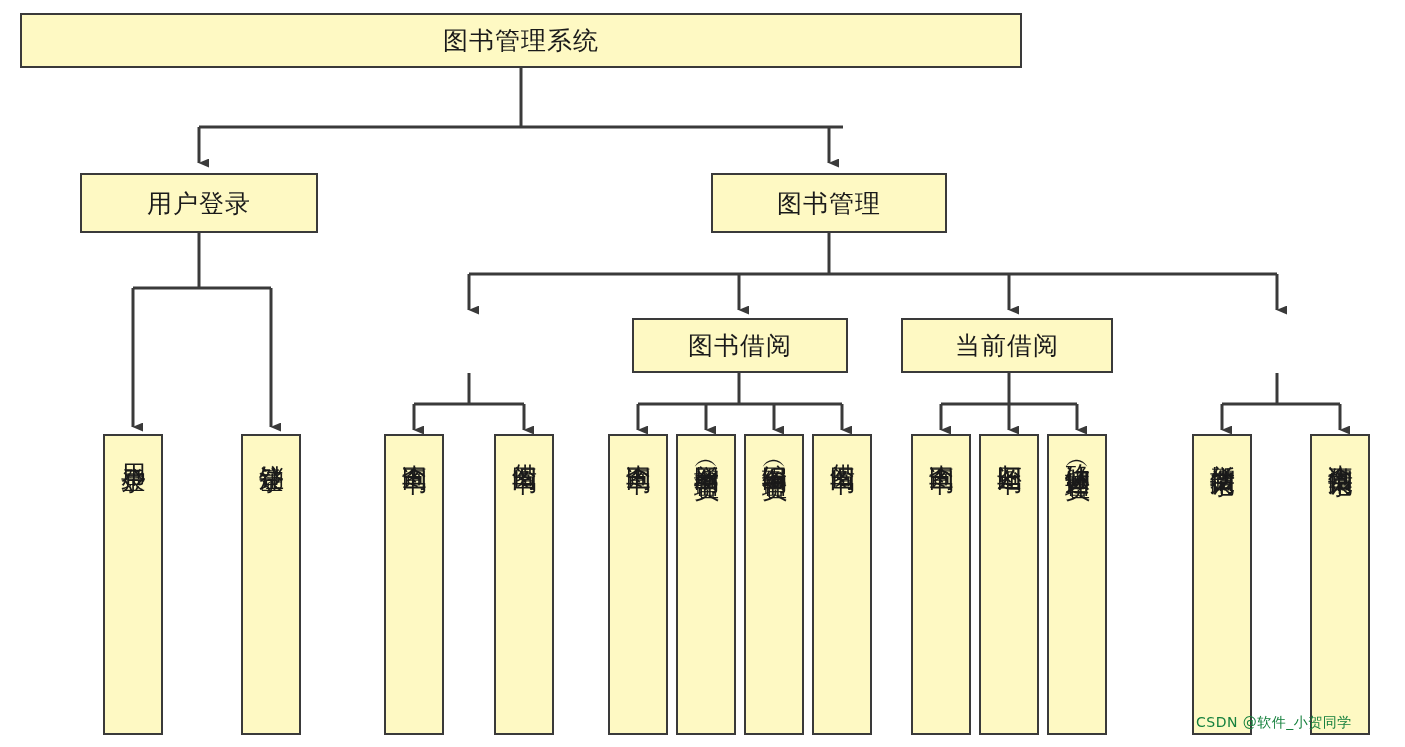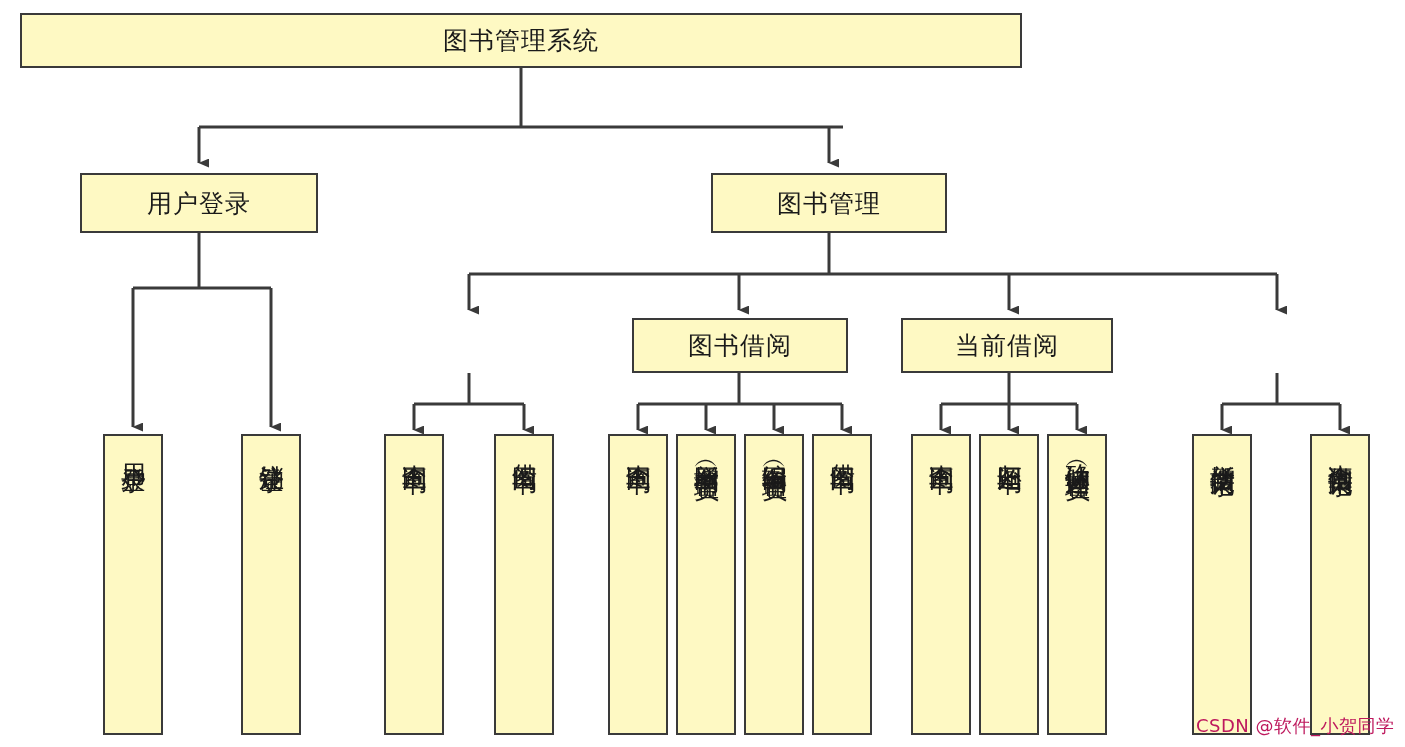--- a/index.html
+++ b/index.html
@@ -47,22 +47,22 @@
   .vlabel {
     writing-mode: vertical-rl;
     text-orientation: upright;
     font-size: 25px;
     line-height: 1.12;
     letter-spacing: 2px;
     white-space: nowrap;
   }
   .watermark {
     position: absolute;
-    font-size: 18px;
-    color: #be185d;
+    font-size: 14px;
+    color: #15803d;
     white-space: nowrap;
     letter-spacing: 0.5px;
   }
 </style>
 </head>
 <body>
 
 <div id="canvas">
 
   <svg class="edges" viewBox="0 0 1405 747">

